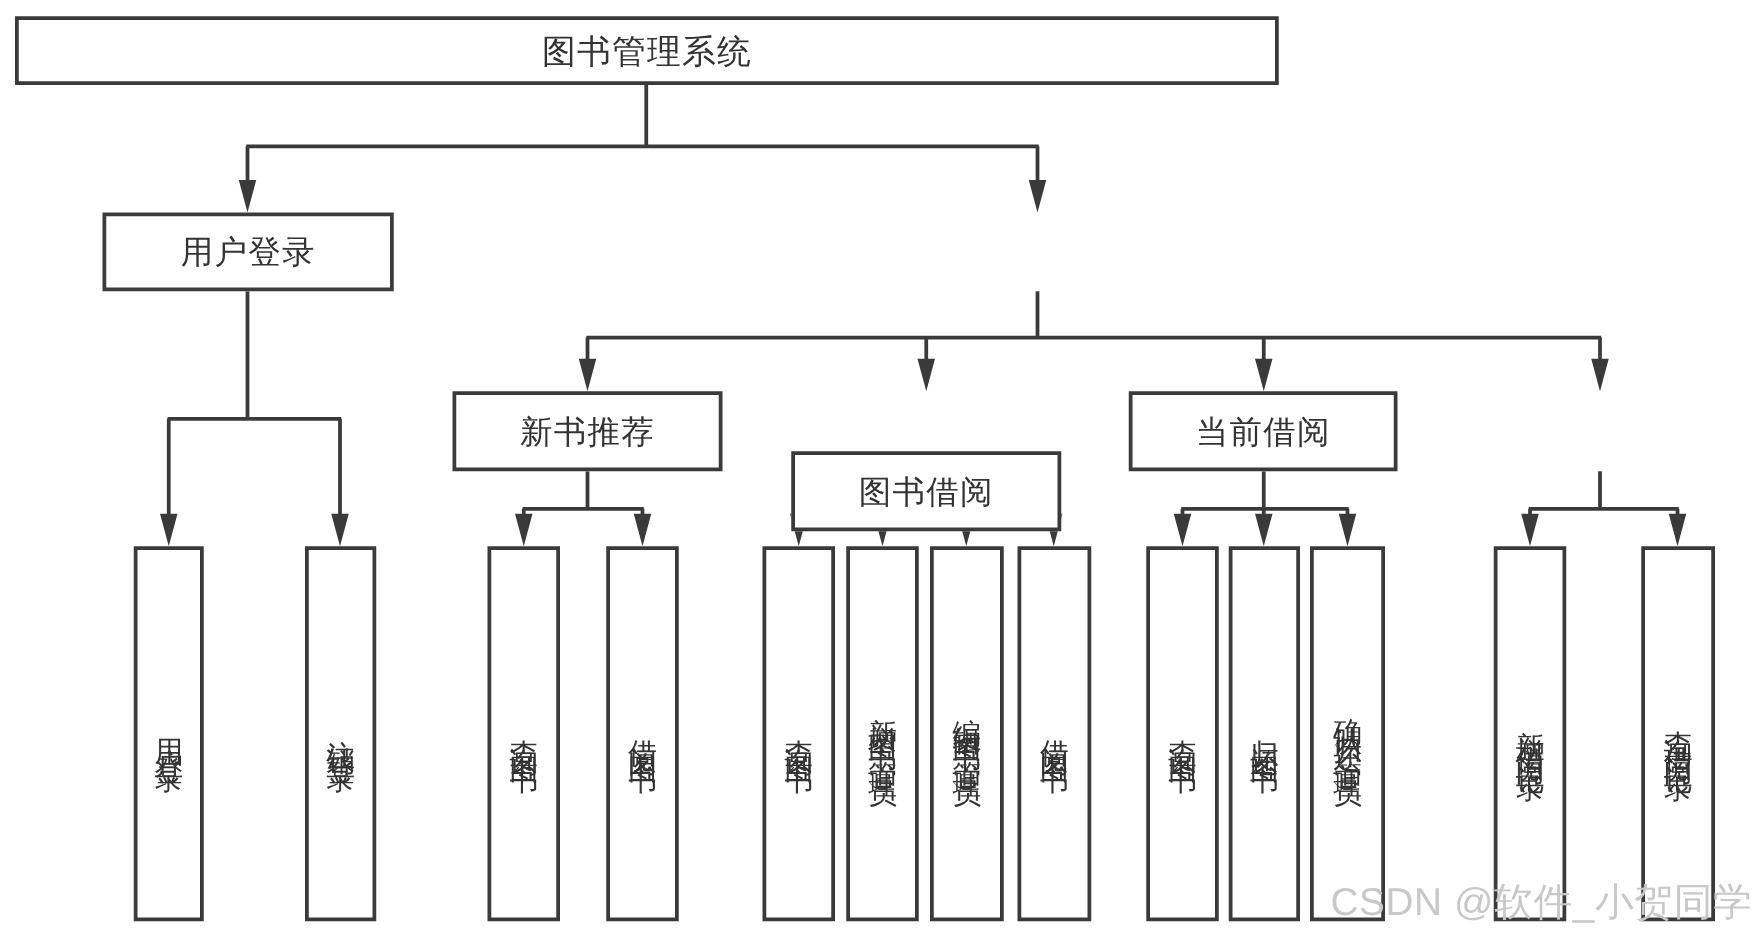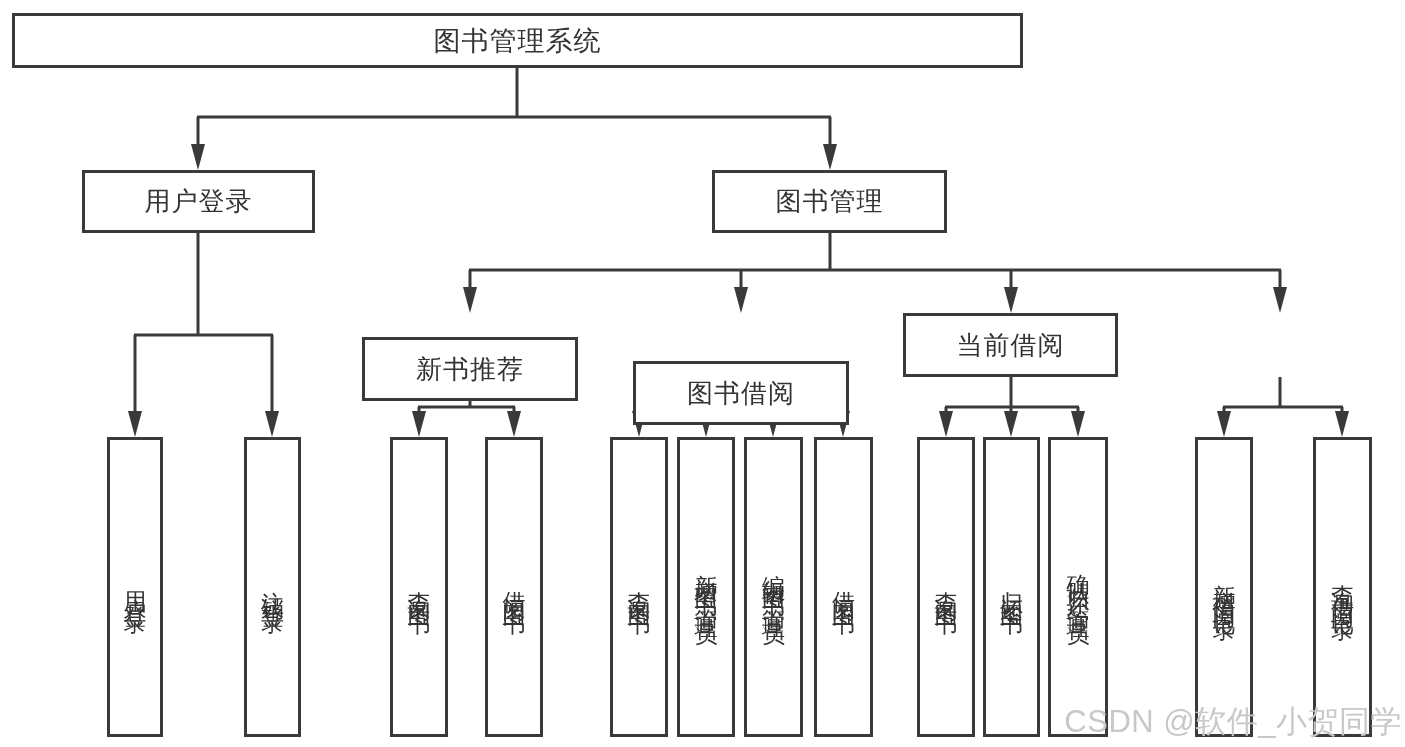--- a/index.html
+++ b/index.html
@@ -78,23 +78,22 @@
     <polygon class="ar" points="1071,411 1085,411 1078,437"></polygon>
 
     <path class="ln" d="M1280,377 V407 M1223,407 H1343 M1224,407 V415 M1342,407 V415"></path>
     <polygon class="ar" points="1217,411 1231,411 1224,437"></polygon>
     <polygon class="ar" points="1335,411 1349,411 1342,437"></polygon>
   </svg>
 
   <div class="box hbox title" style="left:12px; top:13px; width:1011px; height:55px;font-family:Liberation Mono, monospace;">图书管理系统</div>
 
   <div class="box hbox" style="left:82px; top:170px; width:233px; height:63px;">用户登录</div>
-  <div class="box hbox" style="left:712px; top:170px; width:235px; height:63px;">图书管理</div>
 
-  <div class="box hbox" style="left:362px; top:313px; width:216px; height:64px;margin-top:24px;">新书推荐</div>
+  <div class="box hbox" style="left:362px; top:313px; width:216px; height:64px;">新书推荐</div>
   <div class="box hbox" style="left:633px; top:313px; width:216px; height:64px;margin-top:48px;">图书借阅</div>
   <div class="box hbox" style="left:903px; top:313px; width:215px; height:64px;">当前借阅</div>
 
   <div class="box vbox" style="left:107px; top:437px; width:56px; height:300px;">用户登录</div>
   <div class="box vbox" style="left:244px; top:437px; width:57px; height:300px;">注销登录</div>
 
   <div class="box vbox" style="left:390px; top:437px; width:58px; height:300px;">查询图书</div>
   <div class="box vbox" style="left:485px; top:437px; width:58px; height:300px;">借阅图书</div>
 
   <div class="box vbox" style="left:610px; top:437px; width:58px; height:300px;">查询图书</div>

